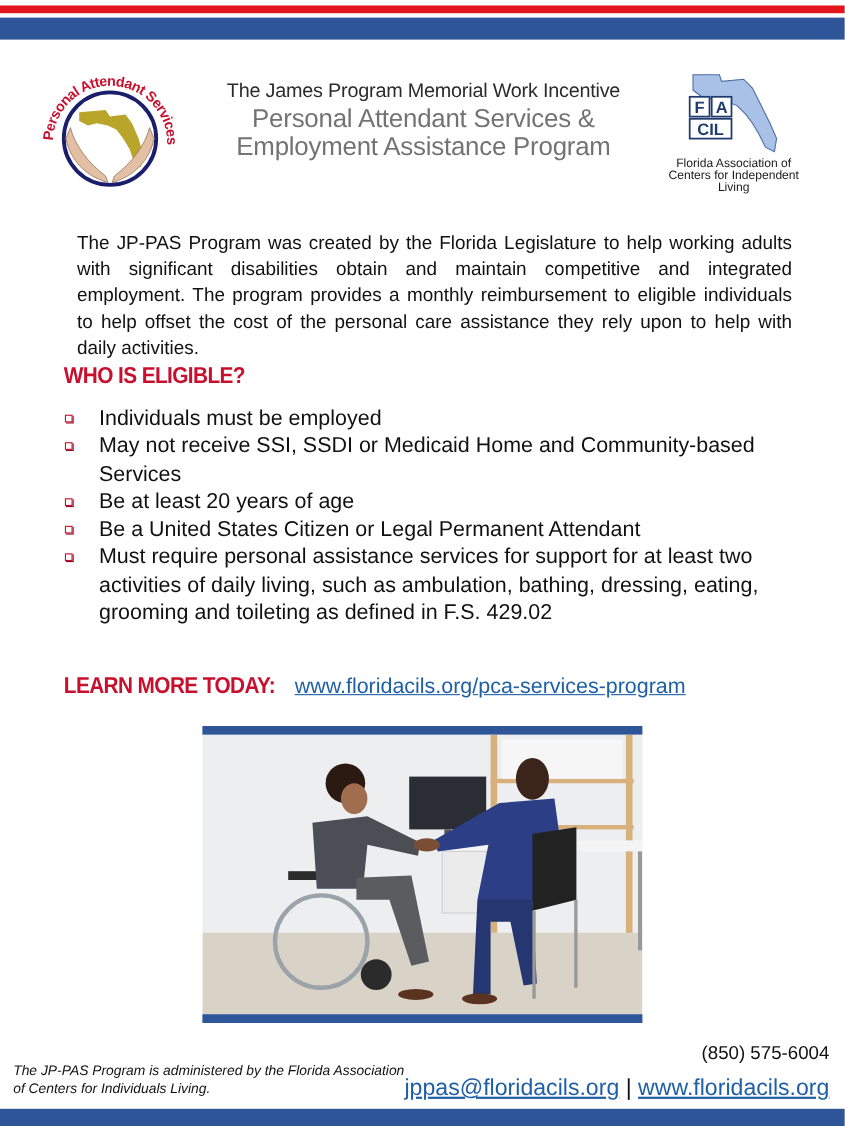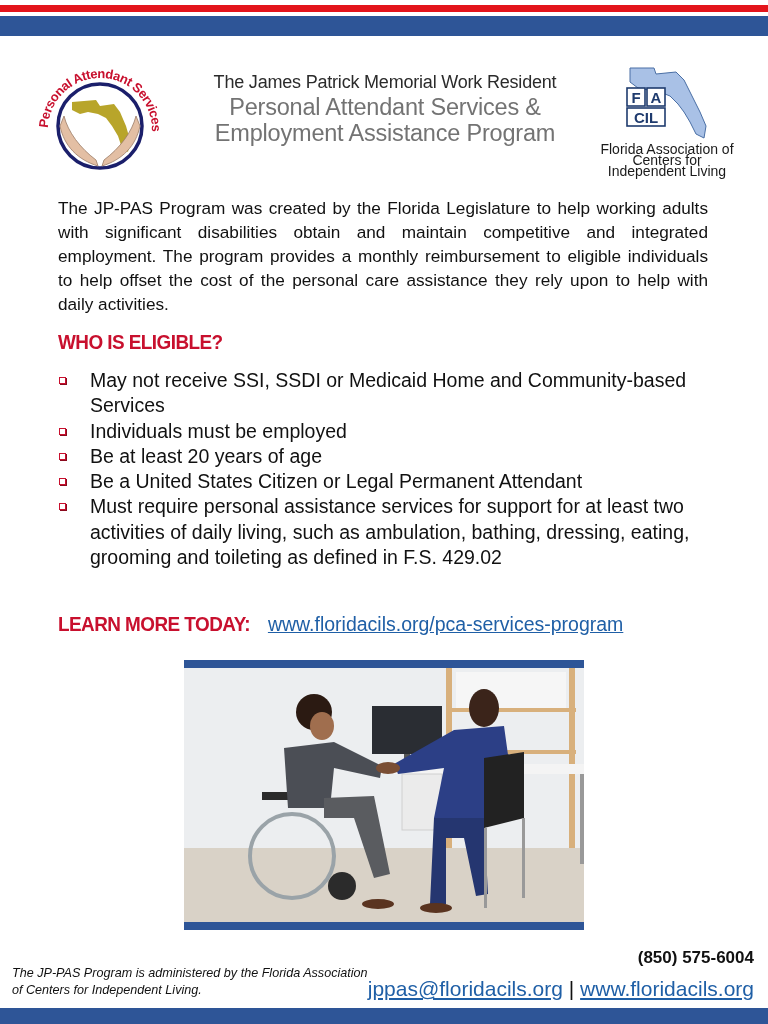--- a/index.html
+++ b/index.html
@@ -10,21 +10,21 @@
       color: #111111;
     }
     .top-red { position: absolute; left: 0; top: 5px; width: 768px; height: 7px; background: #e3141b; }
     .top-blue { position: absolute; left: 0; top: 16px; width: 768px; height: 20px; background: #2e5597; }
     .bottom-blue { position: absolute; left: 0; top: 1008px; width: 768px; height: 16px; background: #2e5597; }
 
     
     .logo-left { position: absolute; left: 34px; top: 56px; width: 130px; height: 118px; }
     
     .logo-right { position: absolute; left: 592px; top: 62px; width: 150px; height: 112px; }
-    .facil-caption { position: absolute; left: 0; top: 82px; width: 150px; text-align: center; font-size: 14px; line-height: 11px; color: #1a1a1a; }
+    .facil-caption { position: absolute; left: 0; top: 82px; width: 150px; text-align: center; font-size: 11px; line-height: 11px; color: #1a1a1a; }
 
     .header-text { position: absolute; left: 190px; top: 70px; width: 390px; text-align: center; }
     .header-sub { font-size: 18px; color: #2b2b2b; line-height: 24px; letter-spacing: -0.2px; }
     .header-title { font-size: 23.5px; color: #737373; line-height: 26px; letter-spacing: -0.2px; }
 
     .intro {
       position: absolute; left: 58px; top: 196px; width: 650px;
       font-size: 17.2px; line-height: 24px; text-align: justify; color: #111;
     }
 
@@ -50,21 +50,21 @@
     .learn-link { font-size: 19.5px; color: #1f5fa6; text-decoration: underline; margin-left: 6px; }
 
     .photo-frame { position: absolute; left: 184px; top: 660px; width: 400px; height: 270px; }
     .photo-bar { position: absolute; left: 0; width: 400px; height: 8px; background: #2e5597; }
     .photo { position: absolute; left: 0; top: 8px; width: 400px; height: 254px; overflow: hidden; background: #eef0f2; }
 
     .footer-note {
       position: absolute; left: 12px; top: 965px; width: 360px;
       font-size: 12.6px; line-height: 17px; font-style: italic; color: #111;
     }
-    .footer-phone { position: absolute; right: 14px; top: 948px; font-size: 17px; color: #111; font-weight: bold; }
+    .footer-phone { position: absolute; right: 14px; top: 948px; font-size: 17px; color: #111; }
     .footer-links { position: absolute; right: 14px; top: 977px; font-size: 21px; color: #111; white-space: nowrap; }
     .footer-links a { color: #1f5fa6; text-decoration: underline; }
   </style>
 </head>
 <body>
 
 <div class="top-red"></div>
 <div class="top-blue"></div>
 
 <div class="logo-left">
@@ -78,47 +78,47 @@
 
     <path d="M 30 60 C 34 76 46 92 62 104 L 64 110 C 44 104 30 90 26 70 Z" fill="#e3bfa4" stroke="#9a7b66" stroke-width="0.8"></path>
     <path d="M 102 60 C 98 76 86 92 70 104 L 68 110 C 88 104 102 90 106 70 Z" fill="#e3bfa4" stroke="#9a7b66" stroke-width="0.8"></path>
     <text font-family="Liberation Sans, sans-serif" font-size="13" font-weight="bold" fill="#c8102e" letter-spacing="-0.5">
       <textPath href="#arcpath" startOffset="2">Personal Attendant Services Program</textPath>
     </text>
   </svg>
 </div>
 
 <div class="header-text">
-  <div class="header-sub">The James Patrick Memorial Work Resident</div>
+  <div class="header-sub">The James Program Memorial Work Incentive</div>
   <div class="header-title">Personal Attendant Services &amp;</div>
   <div class="header-title">Employment Assistance Program</div>
 </div>
 
 <div class="logo-right">
   <svg width="150" height="80" viewBox="0 0 150 80">
     <path d="M 38 6 L 62 6 L 64 12 L 84 10 L 92 18 L 100 34 L 108 50 L 114 64 L 112 76 L 104 72 L 98 60 L 92 50 L 86 42 L 78 34 L 68 30 L 56 28 L 46 26 L 38 20 Z" fill="#a9c1e6" stroke="#4a6fa5" stroke-width="1"></path>
     <rect x="35" y="26" width="18" height="18" fill="#ffffff" stroke="#1f3b6e" stroke-width="1.6"></rect>
     <rect x="55" y="26" width="18" height="18" fill="#ffffff" stroke="#1f3b6e" stroke-width="1.6"></rect>
     <rect x="35" y="46" width="38" height="18" fill="#ffffff" stroke="#1f3b6e" stroke-width="1.6"></rect>
     <text x="44" y="41" text-anchor="middle" font-family="Liberation Sans, sans-serif" font-size="15" font-weight="bold" fill="#1f3b6e">F</text>
     <text x="64" y="41" text-anchor="middle" font-family="Liberation Sans, sans-serif" font-size="15" font-weight="bold" fill="#1f3b6e">A</text>
     <text x="54" y="61" text-anchor="middle" font-family="Liberation Sans, sans-serif" font-size="15" font-weight="bold" fill="#1f3b6e">CIL</text>
   </svg>
   <div class="facil-caption">
     <div>Florida Association of</div>
     <div>Centers for Independent Living</div>
   </div>
 </div>
 
-<p class="intro" style="margin:0">The JP-PAS Program was created by the Florida Legislature to help working adults with significant disabilities obtain and maintain competitive and integrated employment. The program provides a monthly reimbursement to eligible individuals to help offset the cost of the personal care assistance they rely upon to help with daily activities.</p>
+<p class="intro" style="margin:12px">The JP-PAS Program was created by the Florida Legislature to help working adults with significant disabilities obtain and maintain competitive and integrated employment. The program provides a monthly reimbursement to eligible individuals to help offset the cost of the personal care assistance they rely upon to help with daily activities.</p>
 
 <div class="section-heading">WHO IS ELIGIBLE?</div>
 <ul class="eligible-list">
+  <li><span class="bullet"></span><span>Individuals must be employed</span></li>
   <li><span class="bullet"></span><span>May not receive SSI, SSDI or Medicaid Home and Community-based Services</span></li>
-  <li><span class="bullet"></span><span>Individuals must be employed</span></li>
   <li><span class="bullet"></span><span>Be at least 20 years of age</span></li>
   <li><span class="bullet"></span><span>Be a United States Citizen or Legal Permanent Attendant</span></li>
   <li><span class="bullet"></span><span>Must require personal assistance services for support for at least two activities of daily living, such as ambulation, bathing, dressing, eating, grooming and toileting as defined in F.S. 429.02</span></li>
 </ul>
 
 <div class="learn-more">
   <span class="learn-label">LEARN MORE TODAY:</span>
   <a class="learn-link">www.floridacils.org/pca-services-program</a>
 </div>
 
@@ -160,21 +160,21 @@
       <rect x="338" y="150" width="3" height="80" fill="#999"></rect>
 
       <ellipse cx="204" cy="100" rx="12" ry="6" fill="#7a4e34"></ellipse>
       <ellipse cx="252" cy="240" rx="16" ry="5" fill="#5a3420"></ellipse>
       <ellipse cx="194" cy="236" rx="16" ry="5" fill="#5a3420"></ellipse>
     </svg>
   </div>
   <div class="photo-bar" style="top:262px"></div>
 </div>
 
-<div class="footer-note">The JP-PAS Program is administered by the Florida Association of Centers for Independent Living.</div>
+<div class="footer-note">The JP-PAS Program is administered by the Florida Association of Centers for Individuals Living.</div>
 <div class="footer-phone">(850) 575-6004</div>
 <div class="footer-links">
   <a>jppas@floridacils.org</a>
   <span>|</span>
   <a>www.floridacils.org</a>
 </div>
 
 <div class="bottom-blue"></div>
 
 </body></html>

